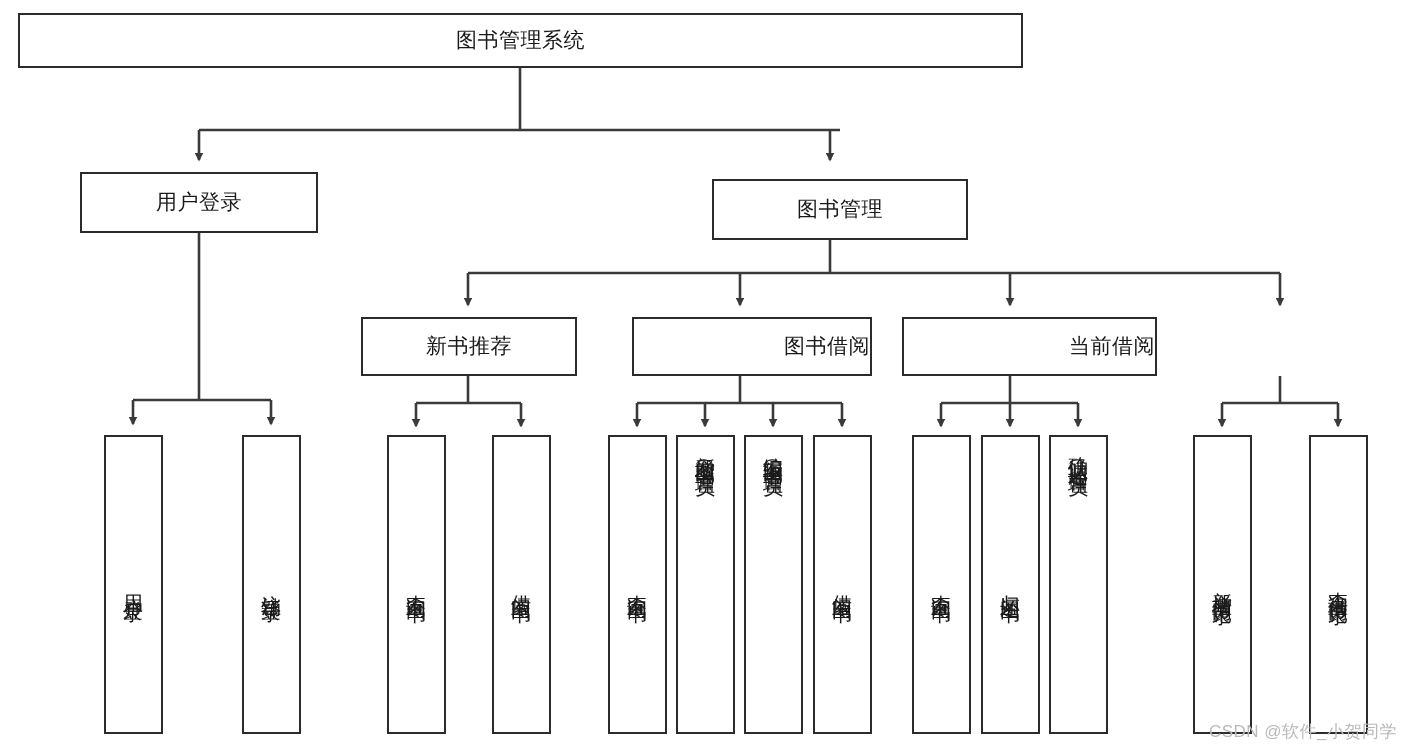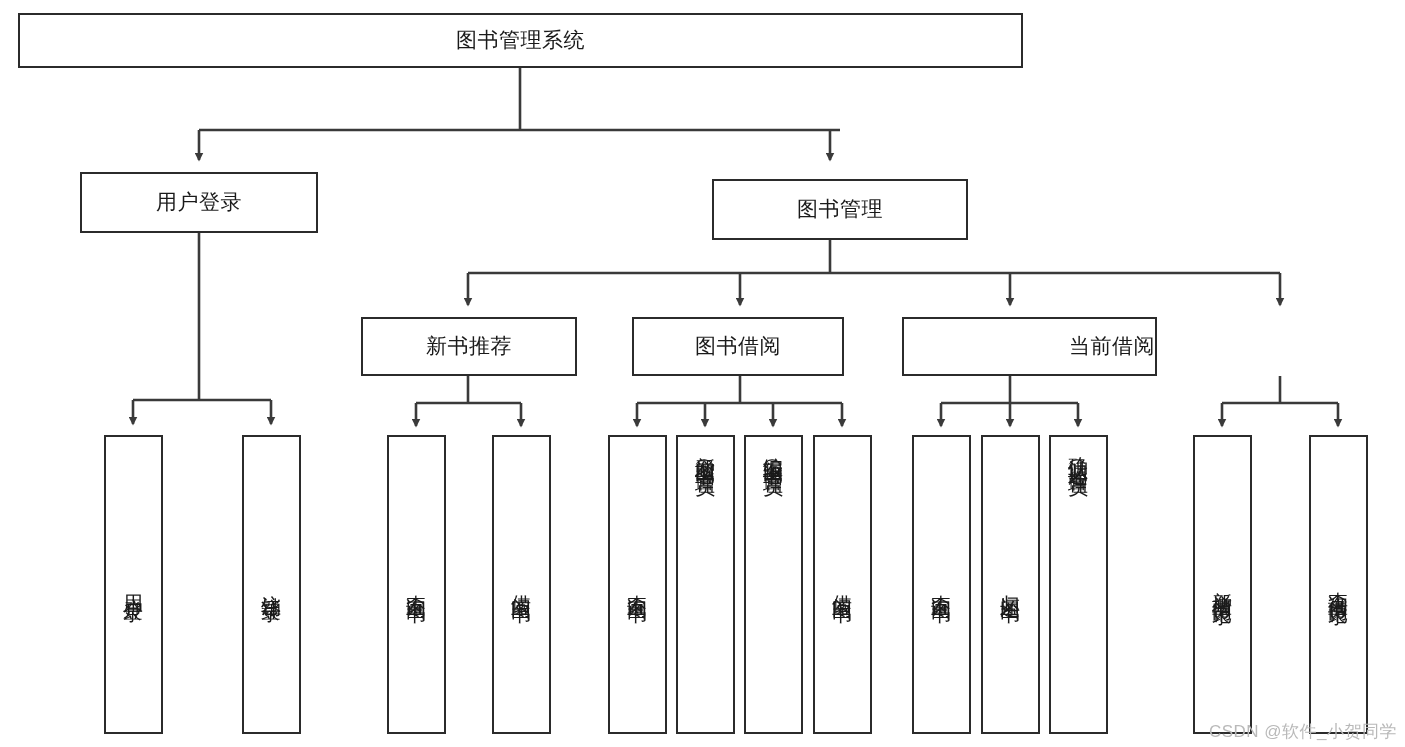--- a/index.html
+++ b/index.html
@@ -140,21 +140,21 @@
   </div>
 
   <div class="node horizontal" style="left:712px; top:172px; width:256px; height:61px;margin-top:7px;">
     <span class="node-label">图书管理</span>
   </div>
 
   <div class="node horizontal" style="left:361px; top:317px; width:216px; height:59px;">
     <span class="node-label">新书推荐</span>
   </div>
 
-  <div class="node horizontal" style="left:632px; top:317px; width:212px; height:59px;">
+  <div class="node horizontal" style="left:632px; top:317px; width:240px; height:59px;justify-content:flex-end;">
     <span class="node-label">图书借阅</span>
   </div>
 
   <div class="node horizontal" style="left:902px; top:317px; width:255px; height:59px;justify-content:flex-end;">
     <span class="node-label">当前借阅</span>
   </div>
 
 
   <div class="node vertical centered" style="left:104px; top:435px; width:59px; height:299px;">
     <span class="node-label">用户登录</span>

